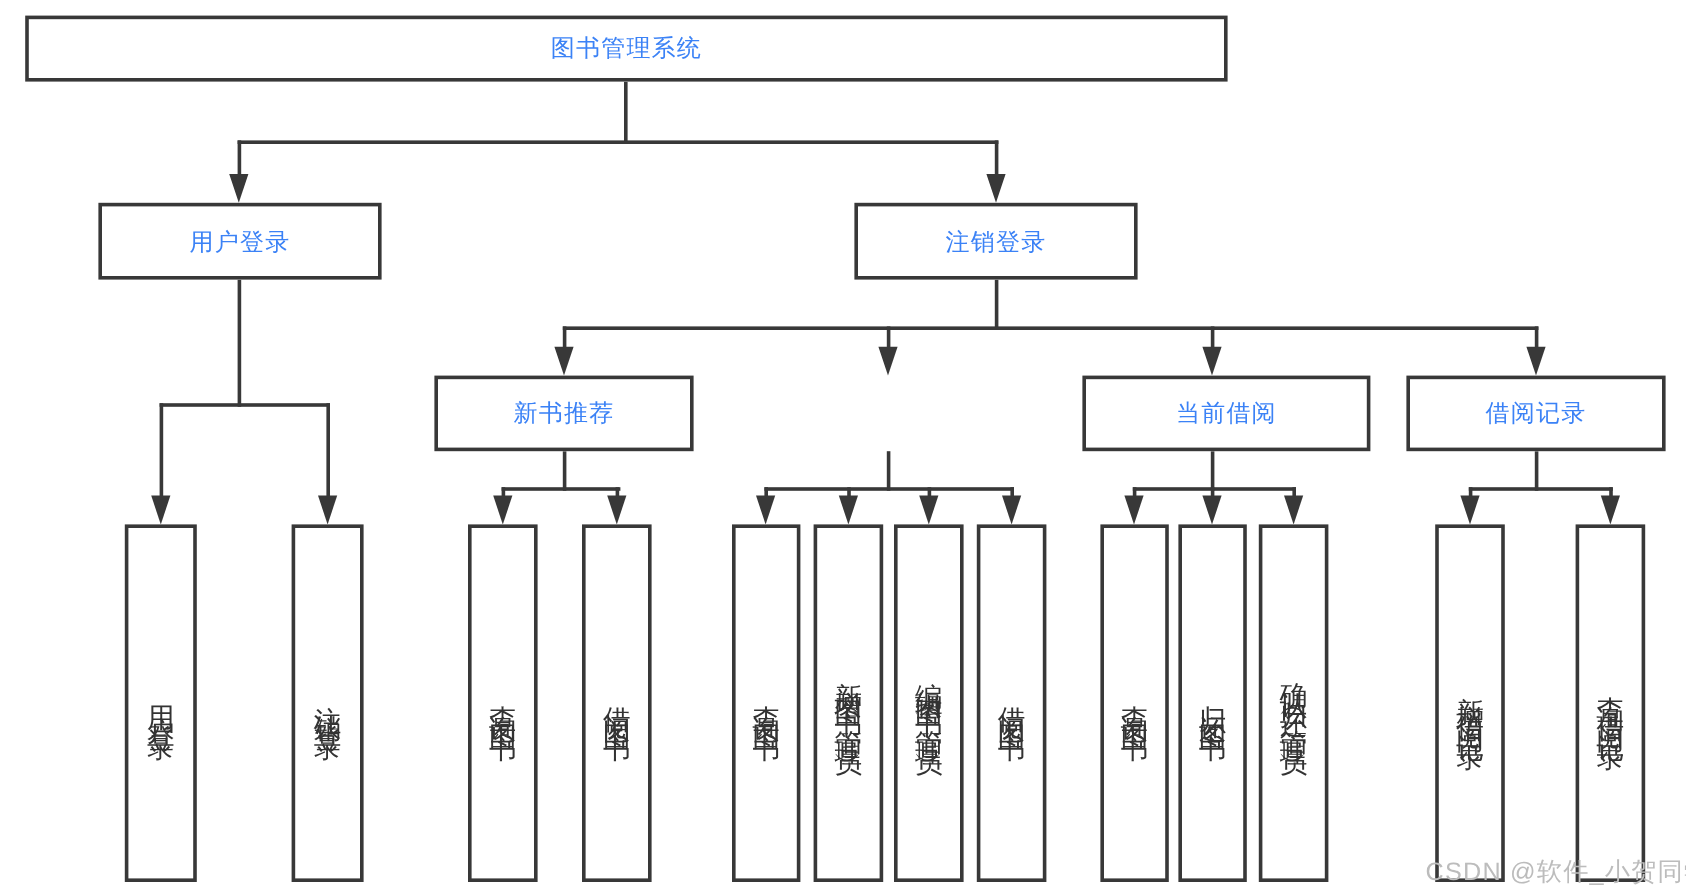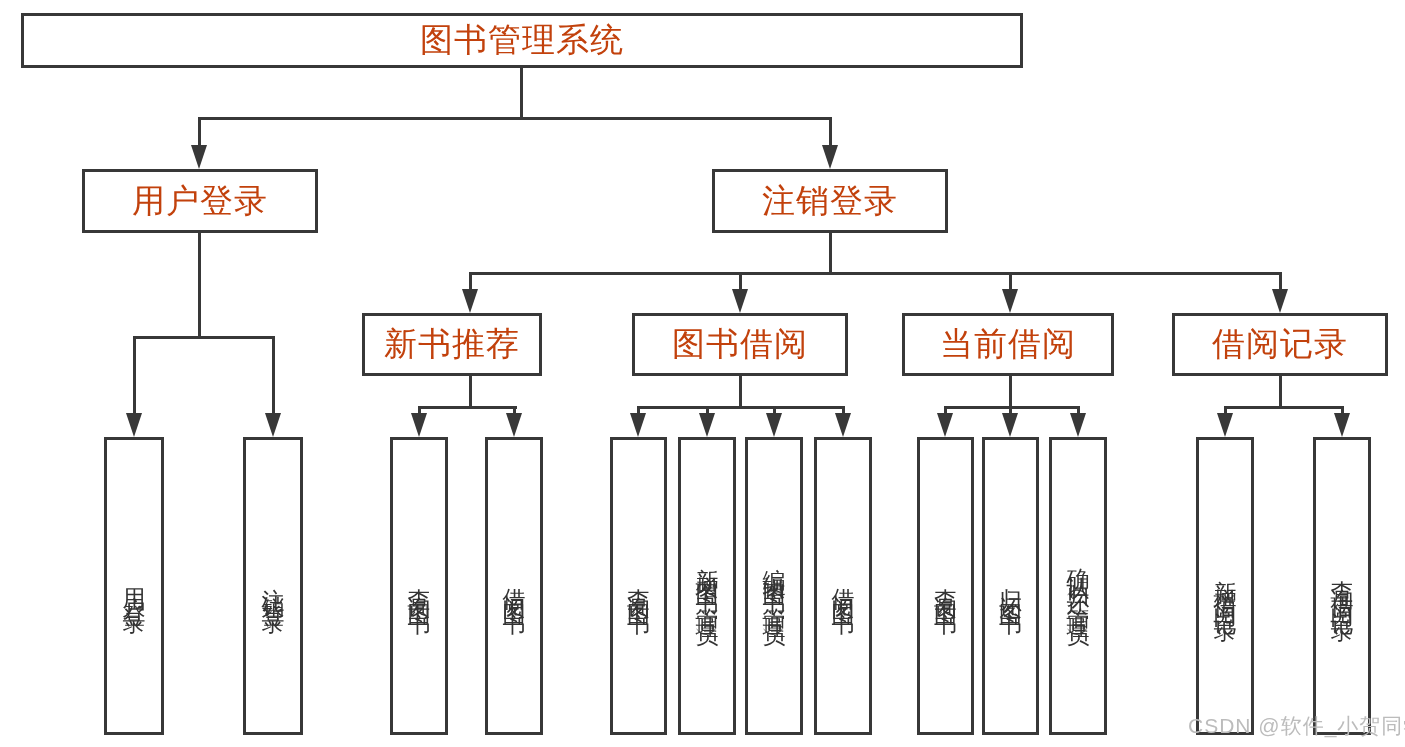--- a/index.html
+++ b/index.html
@@ -20,24 +20,24 @@
     position: absolute;
     box-sizing: border-box;
     border: 3px solid #383838;
     background: #ffffff;
     display: flex;
     align-items: center;
     justify-content: center;
     z-index: 2;
   }
   .hlabel {
-    font-size: 33px;
+    font-size: 20px;
     letter-spacing: 1px;
     white-space: nowrap;
-    color: #c2410c;
+    color: #3b82f6;
   }
   .vlabel {
     writing-mode: vertical-rl;
     text-orientation: mixed;
     font-size: 23px;
     letter-spacing: 8px;
     line-height: 1;
     white-space: nowrap;
     color: #333333;
   }
@@ -100,27 +100,24 @@
   <div class="line" style="left:469px; top:272px; width:813px; height:3px;"></div>
   <div class="line" style="left:469px; top:272px; width:3px; height:20px;"></div>
   <div class="arrow" style="left:462px; top:289px;"></div>
   <div class="line" style="left:739px; top:272px; width:3px; height:20px;"></div>
   <div class="arrow" style="left:732px; top:289px;"></div>
   <div class="line" style="left:1009px; top:272px; width:3px; height:20px;"></div>
   <div class="arrow" style="left:1002px; top:289px;"></div>
   <div class="line" style="left:1279px; top:272px; width:3px; height:20px;"></div>
   <div class="arrow" style="left:1272px; top:289px;"></div>
 
-  <div class="box" style="left:362px; top:313px; width:180px; height:63px;">
+  <div class="box" style="left:362px; top:313px; width:216px; height:63px;">
     <span class="hlabel">新书推荐</span>
   </div>
-  <div class="box" style="left:632px; top:313px; width:216px; height:63px;">
-    <span class="hlabel">图书借阅</span>
-  </div>
-  <div class="box" style="left:902px; top:313px; width:212px; height:63px;">
+  <div class="box" style="left:902px; top:313px; width:240px; height:63px;">
     <span class="hlabel">当前借阅</span>
   </div>
   <div class="box" style="left:1172px; top:313px; width:216px; height:63px;">
     <span class="hlabel">借阅记录</span>
   </div>
 
   <div class="line" style="left:469px; top:376px; width:3px; height:33px;"></div>
   <div class="line" style="left:418px; top:406px; width:99px; height:3px;"></div>
   <div class="line" style="left:418px; top:406px; width:3px; height:12px;"></div>
   <div class="arrow" style="left:411px; top:413px;"></div>

